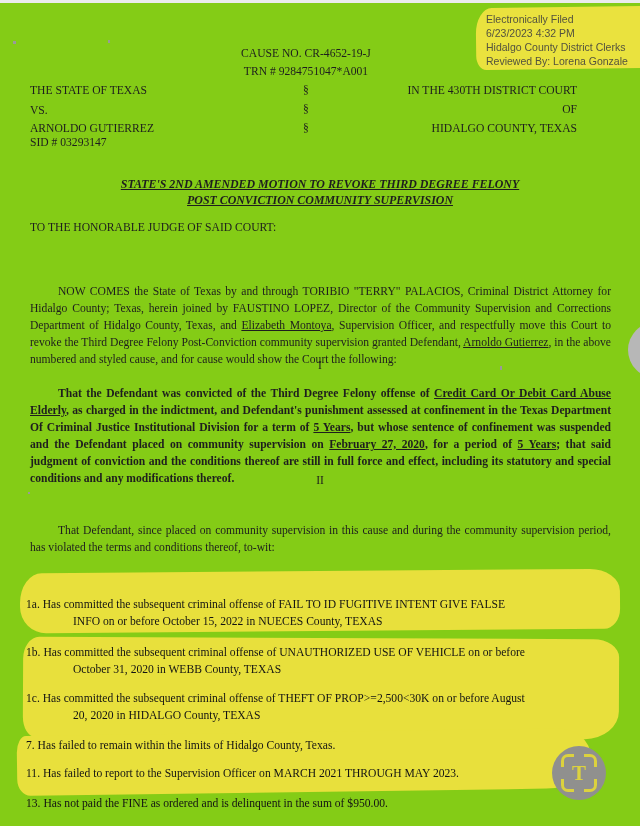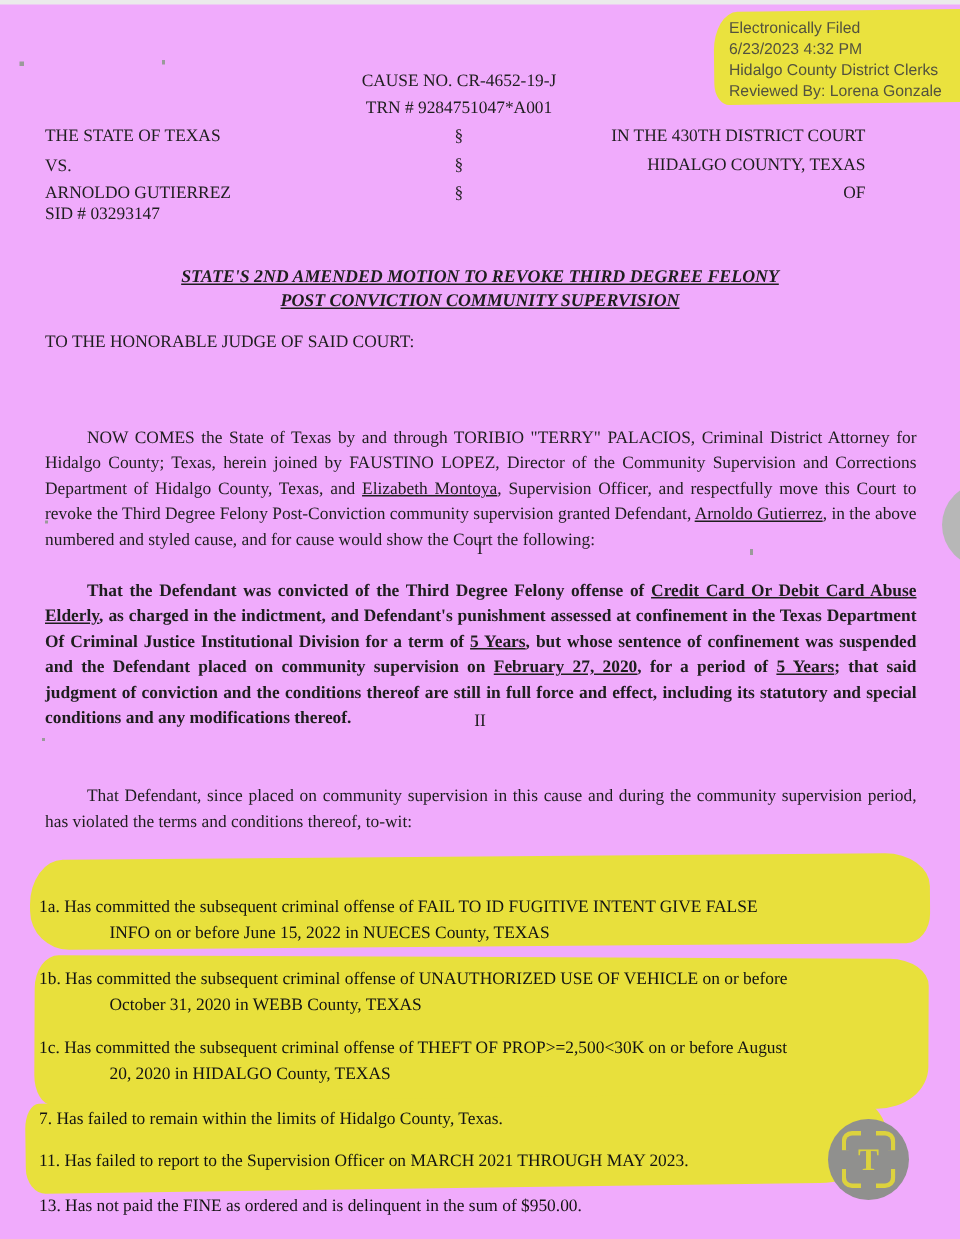--- a/index.html
+++ b/index.html
@@ -1,17 +1,17 @@
 <!DOCTYPE html>
 <html><head>
 <meta charset="utf-8">
 <style>
   html,body{margin:0;padding:0;background:#ffffff;}
   .page{
-    position:relative;width:640px;height:826px;background:#f0abfc;
+    position:relative;width:640px;height:826px;background:#84cc16;
     overflow:hidden;font-family:"Liberation Serif",serif;color:#1e1e1e;
   }
   .topstrip{position:absolute;top:0;left:0;width:640px;height:3px;background:#ebebeb;}
   
   .hl{position:absolute;background:#e8e03c;z-index:0;}
   .hl-stamp{left:476px;top:7px;width:176px;height:62px;transform:rotate(-0.7deg);
     border-radius:16px 0 0 10px / 26px 0 0 14px;background:#eae23e;}
   .hl-a{left:20px;top:571px;width:600px;height:60px;transform:rotate(-0.45deg);
     border-radius:22px 30px 16px 26px / 30px 22px 20px 26px;}
   .hl-b{left:23px;top:638px;width:596px;height:100px;transform:rotate(0.25deg);
@@ -94,43 +94,43 @@
     <div class="r3">ARNOLDO GUTIERREZ</div>
     <div>SID # 03293147</div>
   </div>
   <div class="p-sym">
     <div>§</div>
     <div>§</div>
     <div>§</div>
   </div>
   <div class="p-right">
     <div>IN THE 430TH DISTRICT COURT</div>
+    <div>OF</div>
     <div>HIDALGO COUNTY, TEXAS</div>
-    <div>OF</div>
   </div>
 
   <div class="title">
     <div><span>STATE'S 2ND AMENDED MOTION TO REVOKE THIRD DEGREE FELONY</span></div>
     <div><span>POST CONVICTION COMMUNITY SUPERVISION</span></div>
   </div>
 
   <div class="salutation">TO THE HONORABLE JUDGE OF SAID COURT:</div>
 
   <div class="para para1"><span>NOW COMES the State of Texas by and through TORIBIO "TERRY" PALACIOS, Criminal District Attorney for Hidalgo County; Texas, herein joined by FAUSTINO LOPEZ, Director of the Community Supervision and Corrections Department of Hidalgo County, Texas, and </span><span class="u">Elizabeth Montoya</span><span>, Supervision Officer, and respectfully move this Court to revoke the Third Degree Felony Post-Conviction community supervision granted Defendant, </span><span class="u">Arnoldo Gutierrez</span><span>, in the above numbered and styled cause, and for cause would show the Court the following:</span></div>
 
   <div class="sec secI">I</div>
   <div class="para paraI"><span>That the Defendant was convicted of the Third Degree Felony offense of </span><span class="u">Credit Card Or Debit Card Abuse Elderly</span><span>, as charged in the indictment, and Defendant's punishment assessed at confinement in the Texas Department Of Criminal Justice Institutional Division for a term of </span><span class="u">5 Years</span><span>, but whose sentence of confinement was suspended and the Defendant placed on community supervision on </span><span class="u">February 27, 2020</span><span>, for a period of </span><span class="u">5 Years</span><span>; that said judgment of conviction and the conditions thereof are still in full force and effect, including its statutory and special conditions and any modifications thereof.</span></div>
 
   <div class="sec secII">II</div>
   <div class="para paraII">That Defendant, since placed on community supervision in this cause and during the community supervision period, has violated the terms and conditions thereof, to-wit:</div>
 
   <div class="vitem v1a">
     <span>1a.</span>
     <span>Has committed the subsequent criminal offense of FAIL TO ID FUGITIVE INTENT GIVE FALSE</span>
-    <div class="vline2">INFO on or before June 15, 2022 in NUECES County, TEXAS</div>
+    <div class="vline2">INFO on or before October 15, 2022 in NUECES County, TEXAS</div>
   </div>
   <div class="vitem v1b">
     <span>1b.</span>
     <span>Has committed the subsequent criminal offense of UNAUTHORIZED USE OF VEHICLE on or before</span>
     <div class="vline2">October 31, 2020 in WEBB County, TEXAS</div>
   </div>
   <div class="vitem v1c">
     <span>1c.</span>
     <span>Has committed the subsequent criminal offense of THEFT OF PROP&gt;=2,500&lt;30K on or before August</span>
     <div class="vline2">20, 2020 in HIDALGO County, TEXAS</div>

